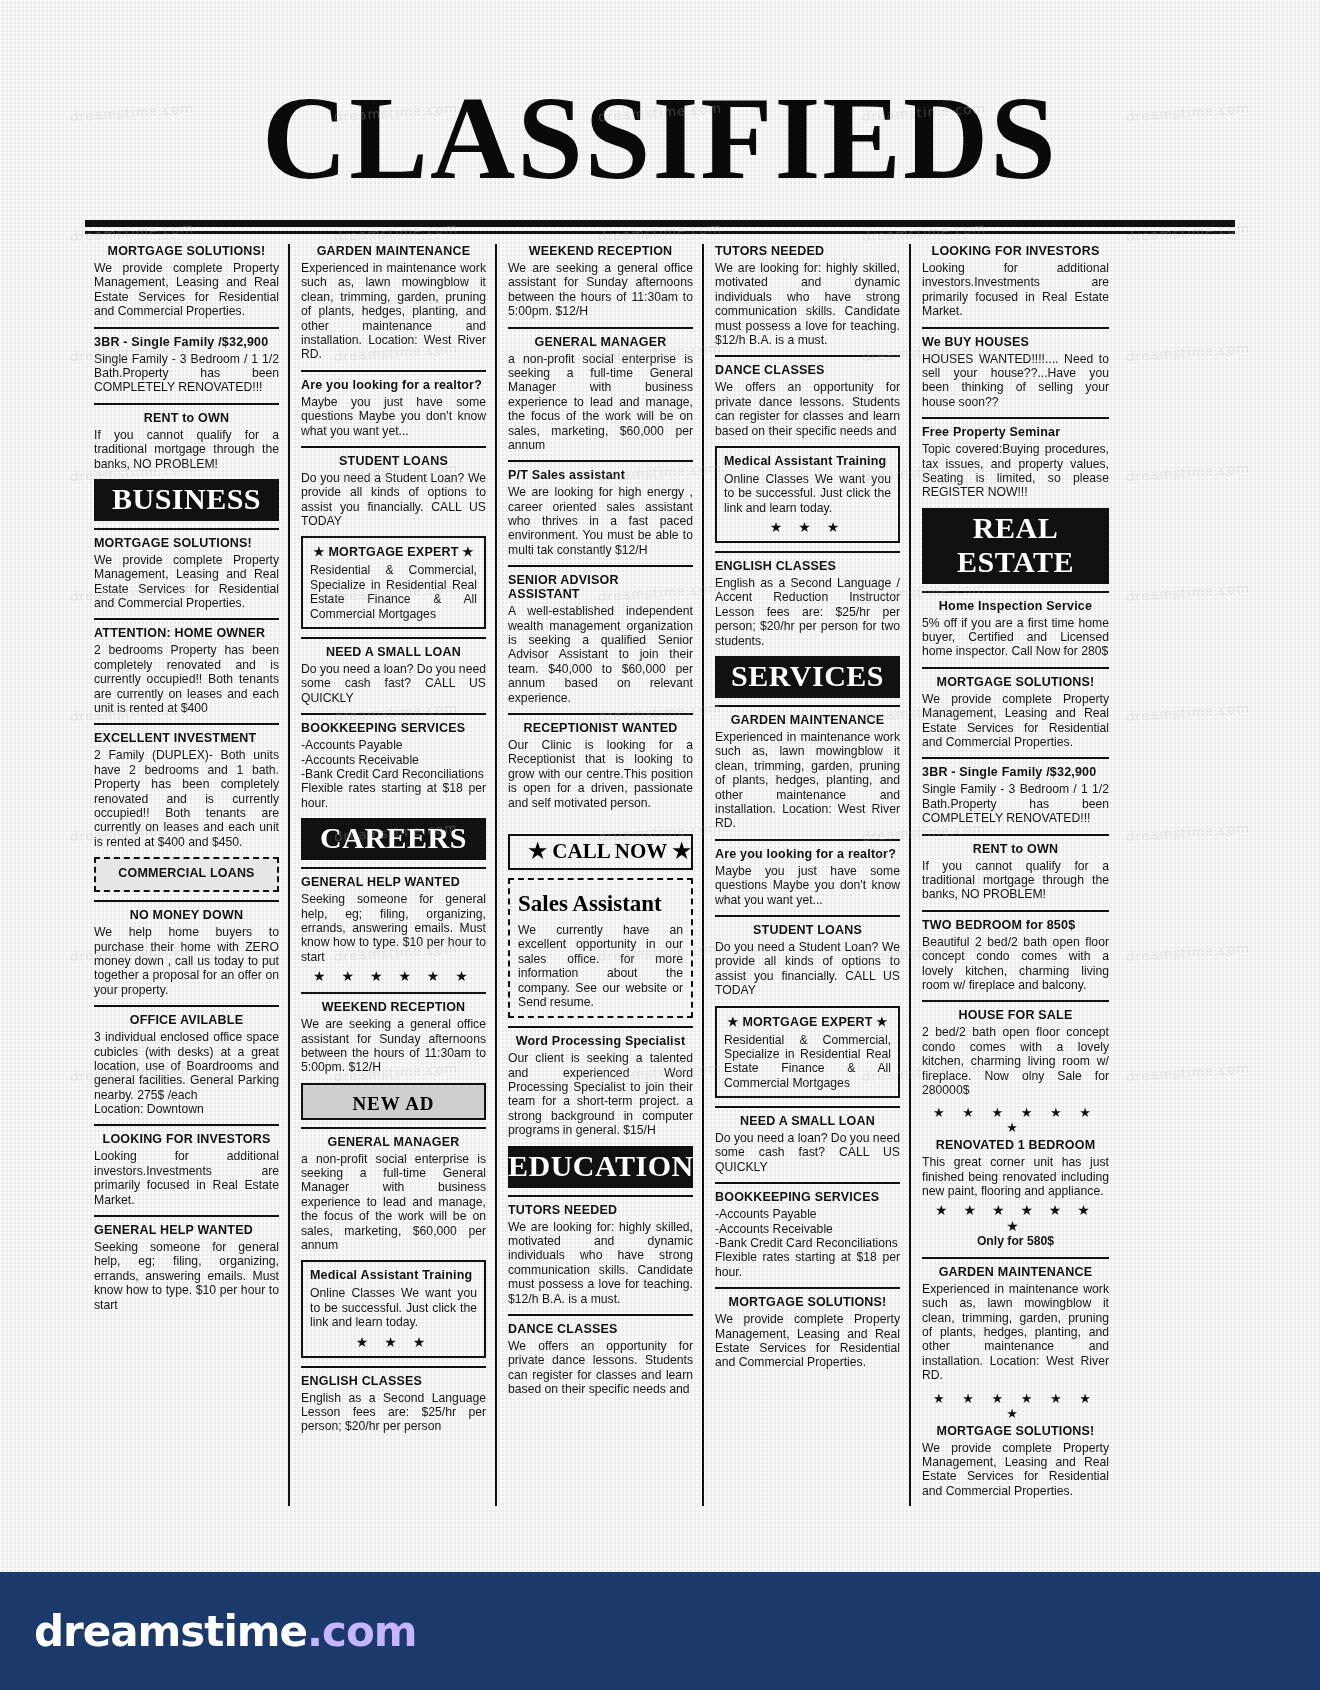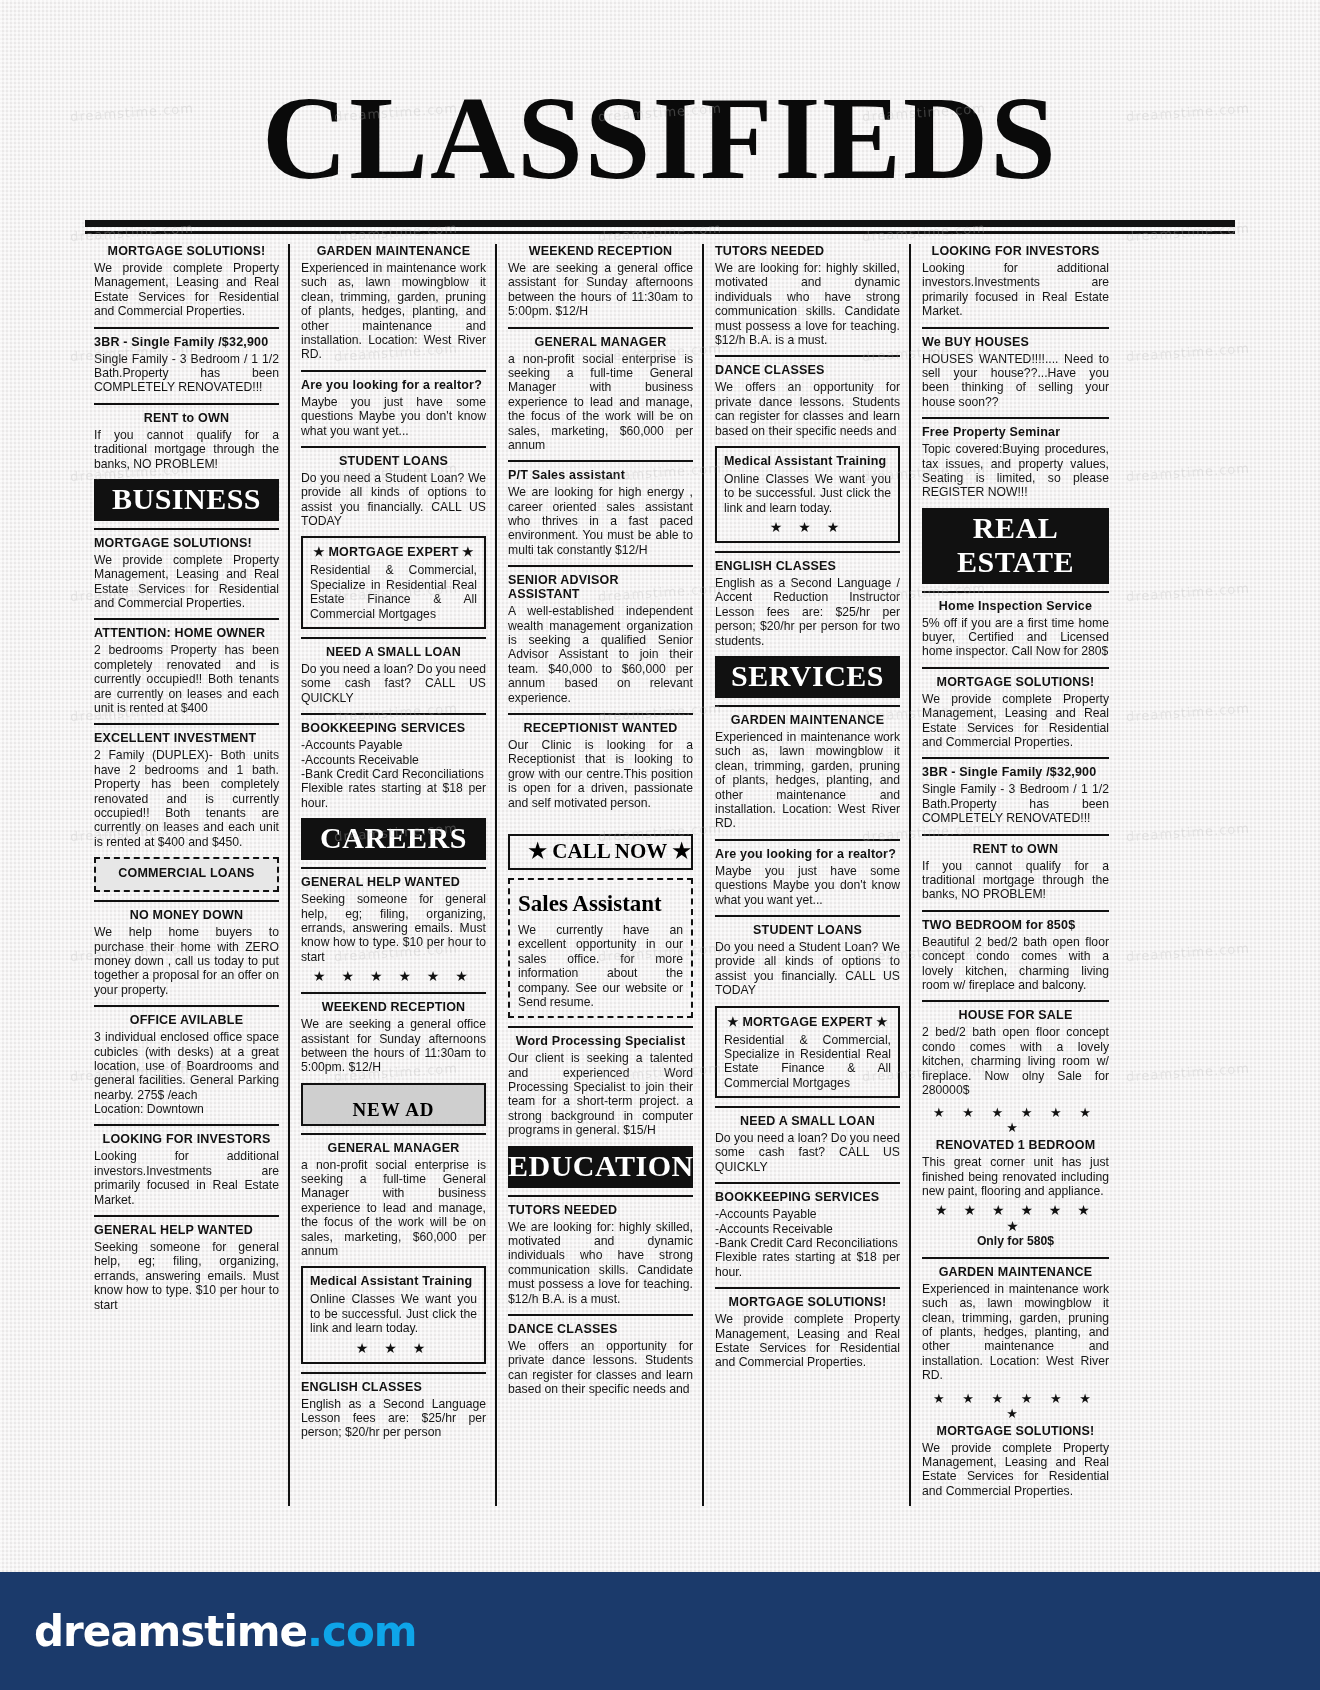--- a/index.html
+++ b/index.html
@@ -125,36 +125,36 @@
     margin:4px 0 6px 0;
   }
   .newad{
     border:2px solid #111;
     background:#cfcfcf;
     text-align:center;
     font-family:"Liberation Serif", serif;
     font-weight:bold;
     font-size:19px;
     letter-spacing:1px;
-    padding:14px 0 3px 0;
+    padding:8px 0 3px 0;
     margin:8px 0 6px 0;
   }
   .spread{letter-spacing:3.5px;}
   
   .footer{
     position:absolute;left:0;bottom:0;width:1320px;height:118px;
     background:#1b3a6b;
     display:flex;align-items:center;justify-content:space-between;
     box-sizing:border-box;padding:0 34px;
   }
   .brand{
     color:#fff;font-size:42px;font-weight:bold;letter-spacing:-1px;
     font-family:"DejaVu Sans", sans-serif;
   }
-  .brand .dot{color:#0ea5e9;}
+  .brand .dot{color:#c4b5fd;}
   .credit{color:#fff;font-size:27px;font-family:"Liberation Sans",sans-serif;}
   .wm{
     position:absolute;left:0;top:0;width:1320px;height:1570px;
     pointer-events:none;opacity:.30;
   }
   .wmrow{display:flex;justify-content:space-around;margin-top:105px;}
   .wmtxt{
     color:#b9b9b9;font-size:13px;letter-spacing:1px;
     font-family:"DejaVu Sans",sans-serif;
     transform:rotate(-4deg);

